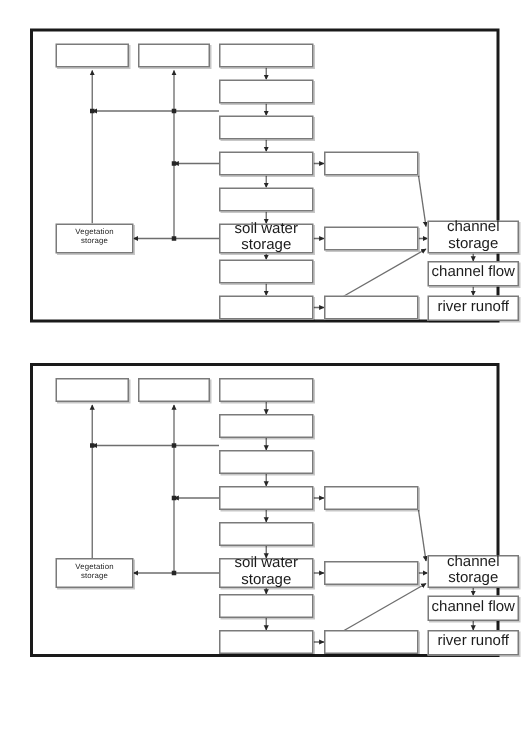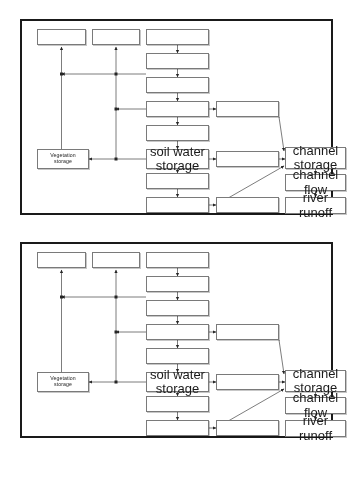--- a/index.html
+++ b/index.html
@@ -60,21 +60,21 @@
     line-height: 1.08;
   }
   .box .lbl {
     display: block;
     width: 100%;
     padding: 0 1px;
     white-space: pre-line;
   }
   .fs-sm  { font-size: 5.2px; letter-spacing: .1px; }
   .fs-md  { font-size: 7.6px; }
-  .fs-lg  { font-size: 13px; justify-content: center; }
+  .fs-lg  { font-size: 10px; justify-content: center; }
 </style>
 </head>
 <body>
 
 <div class="page">
 
   <div class="panel panel-1">
     <div class="canvas">
         <svg width="309" height="192" viewBox="0 0 309 192">
           <defs>

